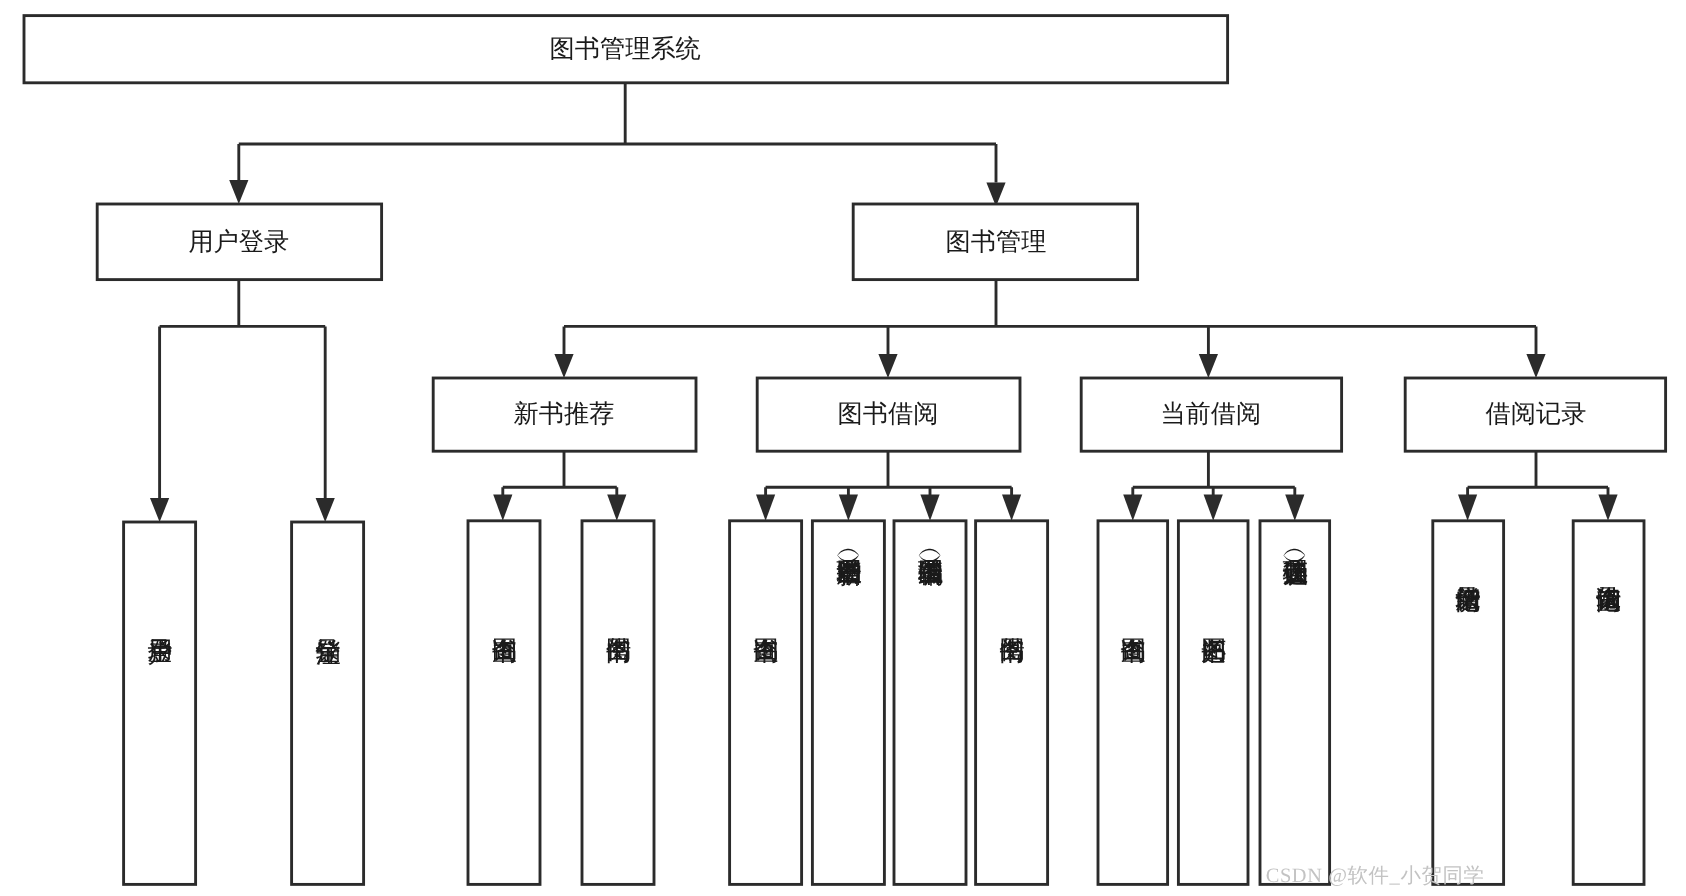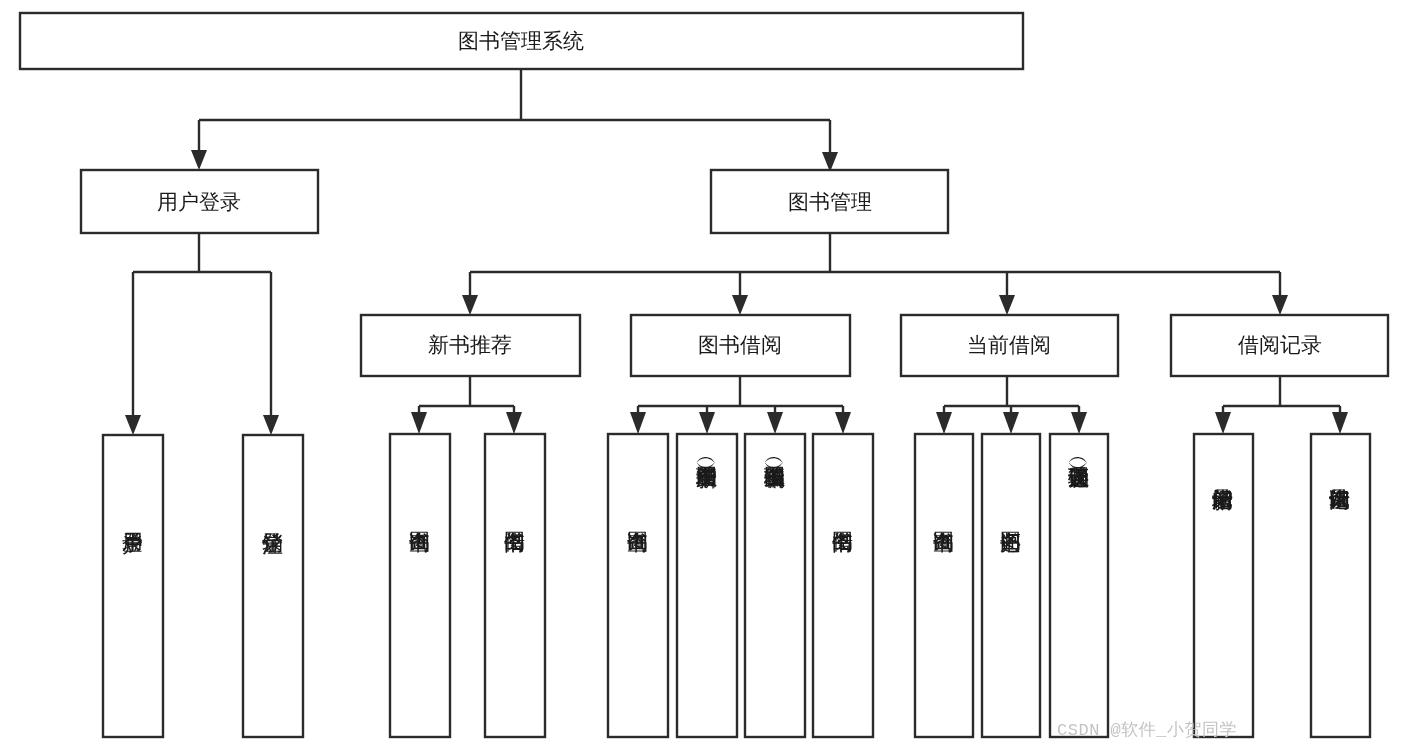--- a/index.html
+++ b/index.html
@@ -50,21 +50,21 @@
   }
   .node-label-v {
     font-family: "Liberation Sans", "DejaVu Sans", sans-serif;
     font-size: 21px;
     fill: #1a1a1a;
   }
   .watermark-text {
     position: absolute;
     right: 10px;
     bottom: 6px;
-    font-family: Liberation Mono, monospace;
+    font-family: Liberation Serif, serif;
     font-size: 17px;
     color: #c3c3c3;
     letter-spacing: 0.5px;
     white-space: nowrap;
     pointer-events: none;
     text-align: right;
   }
 </style>
 </head>
 <body>

